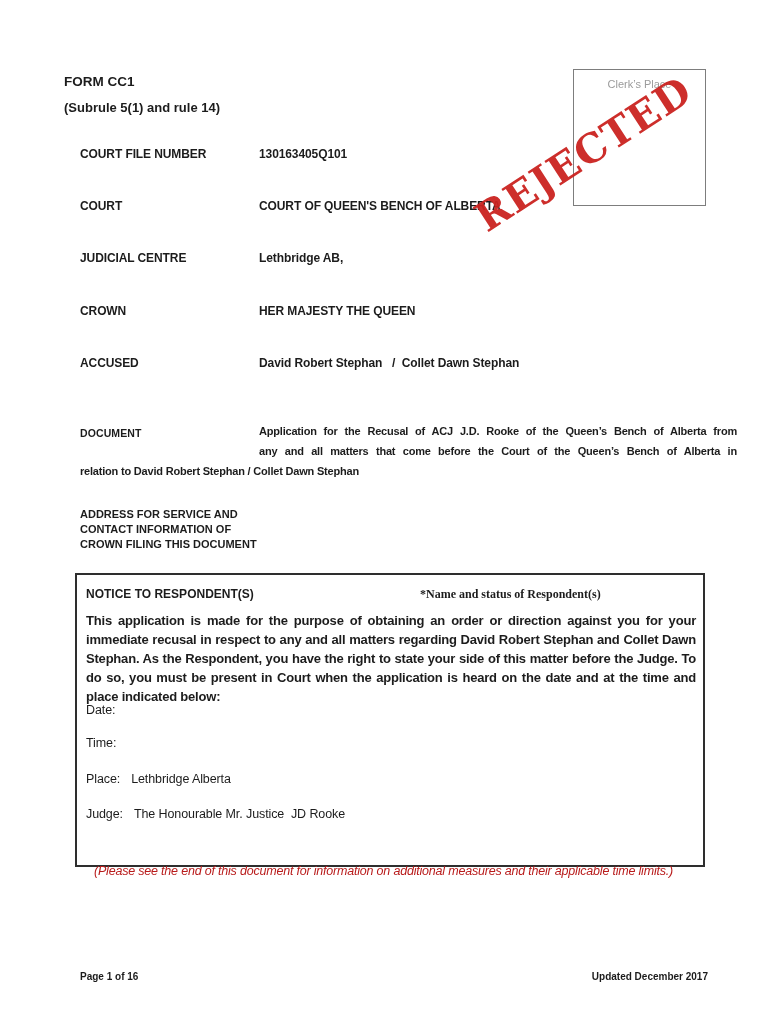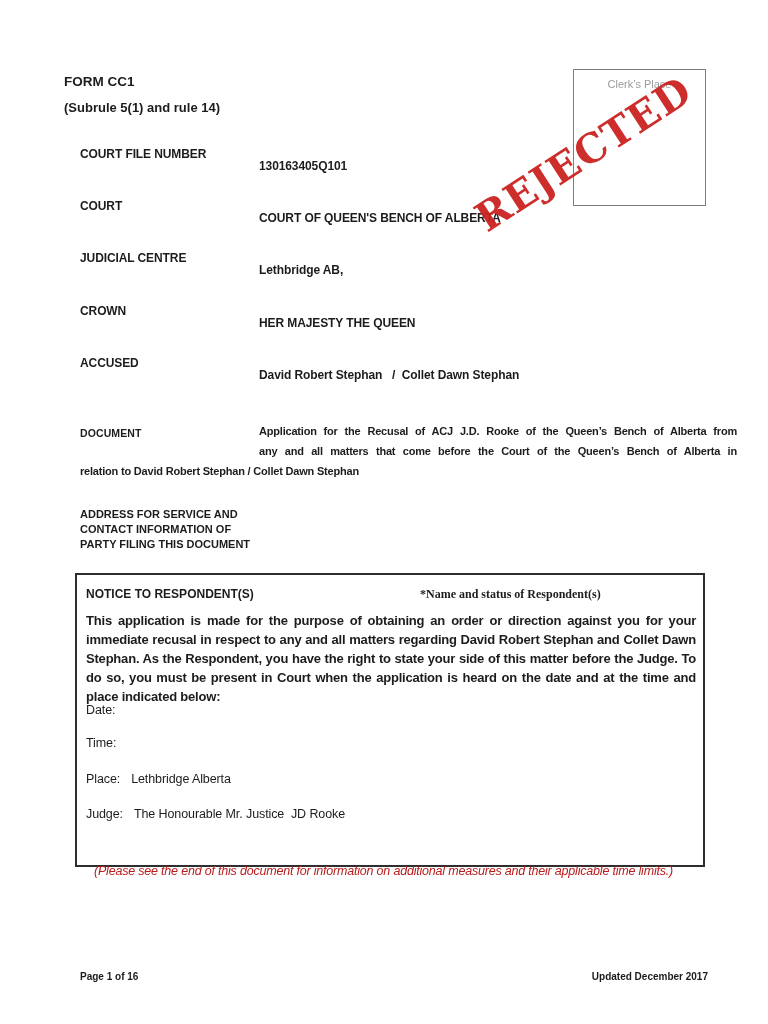--- a/index.html
+++ b/index.html
@@ -22,21 +22,21 @@
   
   .rejected-stamp {
     left:460px; top:133px; width:240px; height:46px; line-height:46px;
     text-align:center; transform:rotate(-33deg); transform-origin:center center;
     font-family:"DejaVu Serif", serif; font-weight:bold; font-size:40px;
     letter-spacing:1px; opacity:0.95; z-index:5;
   }
 
   
   .field-label { left:80px; width:180px; font-size:12px; font-weight:bold; letter-spacing:-0.1px; }
-  .field-value { left:259px; width:480px; font-size:12px; font-weight:bold; letter-spacing:-0.1px;margin-top:12px; }
+  .field-value { left:259px; width:480px; font-size:12px; font-weight:bold; letter-spacing:-0.1px; }
 
   
   .doc-label { left:80px; top:427px; font-size:10.5px; font-weight:bold; letter-spacing:0.1px; }
   .doc-line  { font-size:11px; font-weight:bold; letter-spacing:-0.2px;
                text-align:justify; text-align-last:justify; white-space:nowrap; }
   .doc-line0 { left:259px; top:425px; width:478px; }
   .doc-line1 { left:259px; top:445px; width:478px; }
   .doc-line2 { left:80px;  top:465px; width:400px; text-align:left; text-align-last:left; }
 
   
@@ -95,21 +95,21 @@
   <div class="abs field-value" style="top:356px">David Robert Stephan&nbsp;&nbsp; /&nbsp; Collet Dawn Stephan</div>
 
   <div class="abs doc-label">DOCUMENT</div>
   <div class="abs doc-line doc-line0">Application for the Recusal of ACJ J.D. Rooke of the Queen’s Bench of Alberta from</div>
   <div class="abs doc-line doc-line1">any and all matters that come before the Court of the Queen’s Bench of Alberta in</div>
   <div class="abs doc-line doc-line2">relation to David Robert Stephan / Collet Dawn Stephan</div>
 
   <div class="abs address-block">
     <div>ADDRESS FOR SERVICE AND</div>
     <div>CONTACT INFORMATION OF</div>
-    <div>PARTY FILING THIS DOCUMENT</div>
+    <div>CROWN FILING THIS DOCUMENT</div>
   </div>
 
   <div class="abs notice-box">
     <div class="inner notice-heading">NOTICE TO RESPONDENT(S)</div>
     <div class="inner notice-heading-right">*Name and status of Respondent(s)</div>
     <div class="inner notice-paragraph">This application is made for the purpose of obtaining an order or direction against you for your immediate recusal in respect to any and all matters regarding David Robert Stephan and Collet Dawn Stephan. As the Respondent, you have the right to state your side of this matter before the Judge. To do so, you must be present in Court when the application is heard on the date and at the time and place indicated below:</div>
 
     <div class="inner notice-field nf-date">
       <span class="fl">Date:</span><span class="fv"></span>
     </div>

